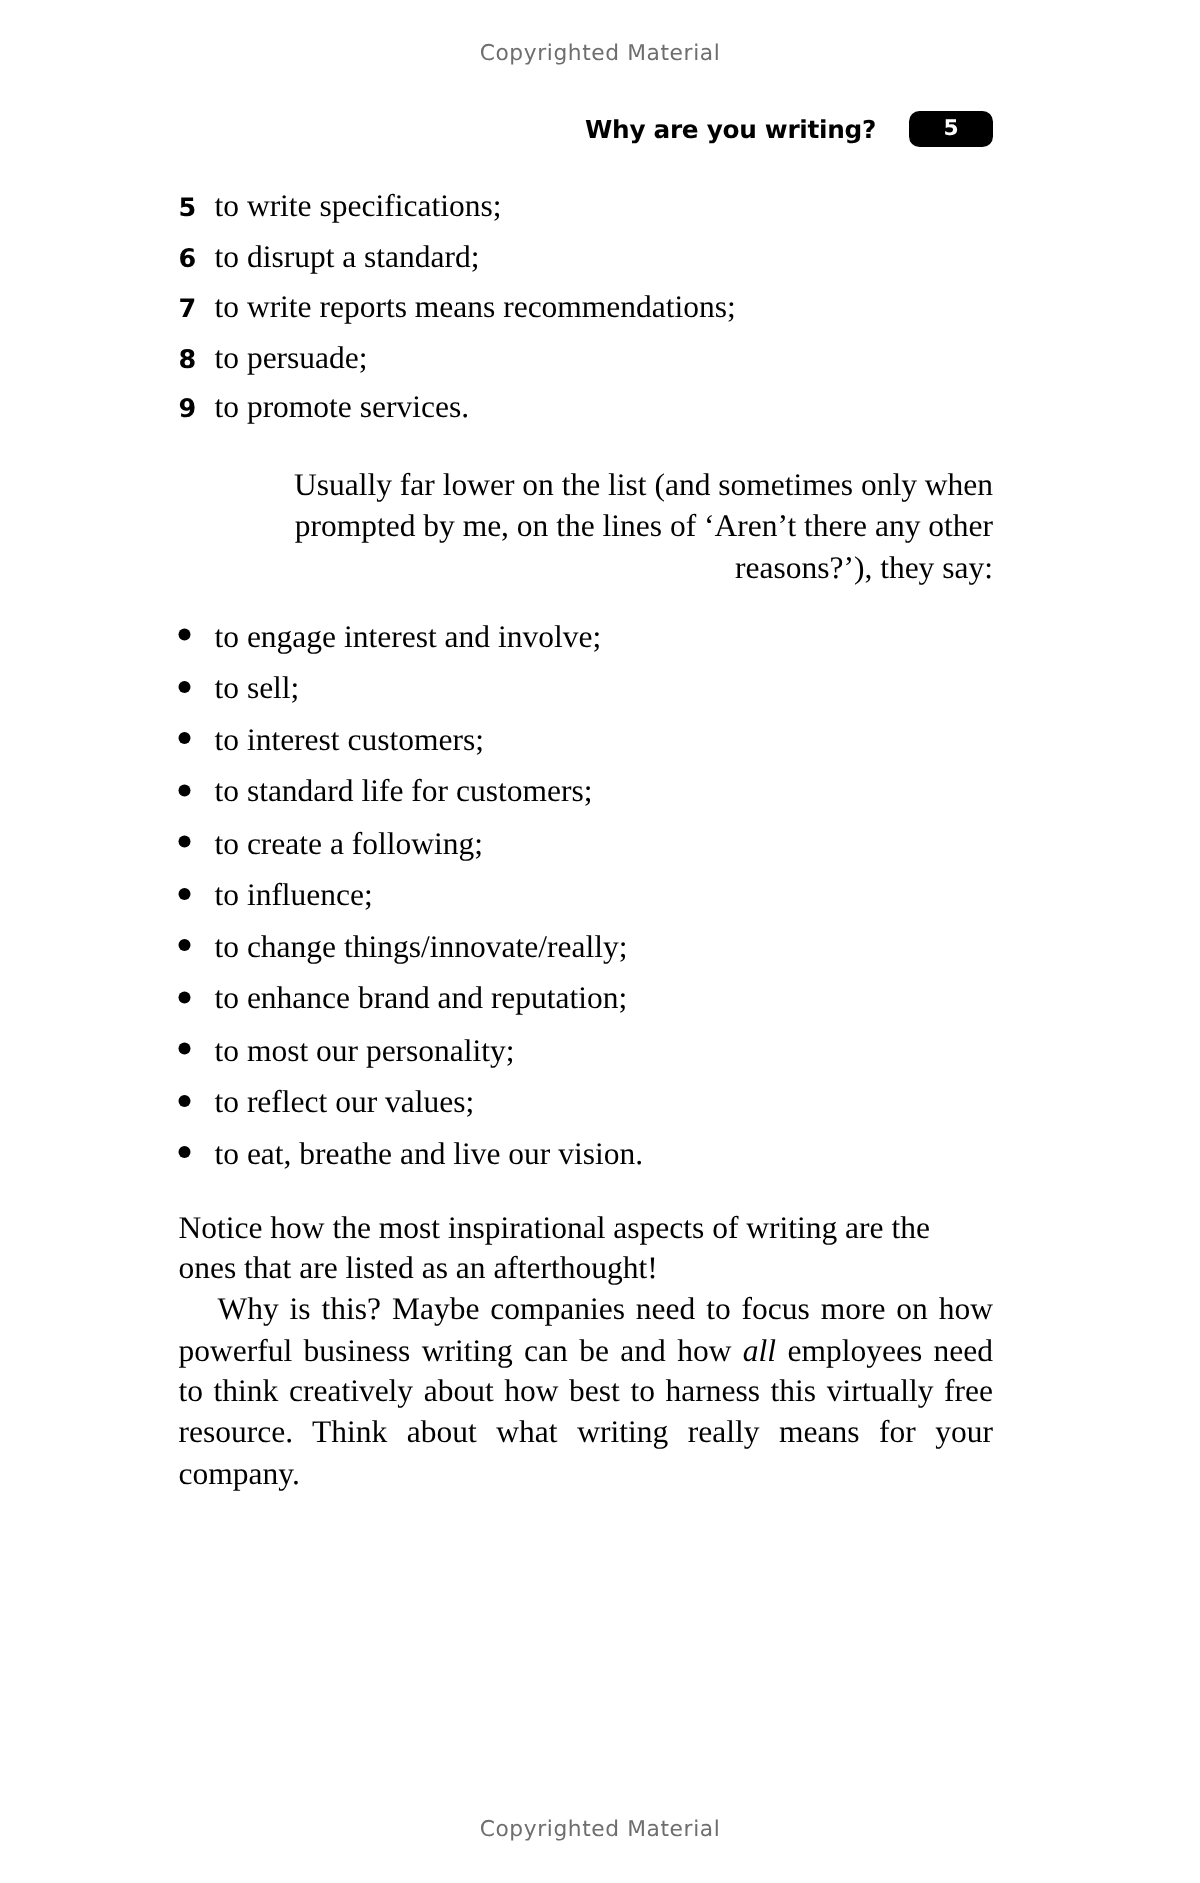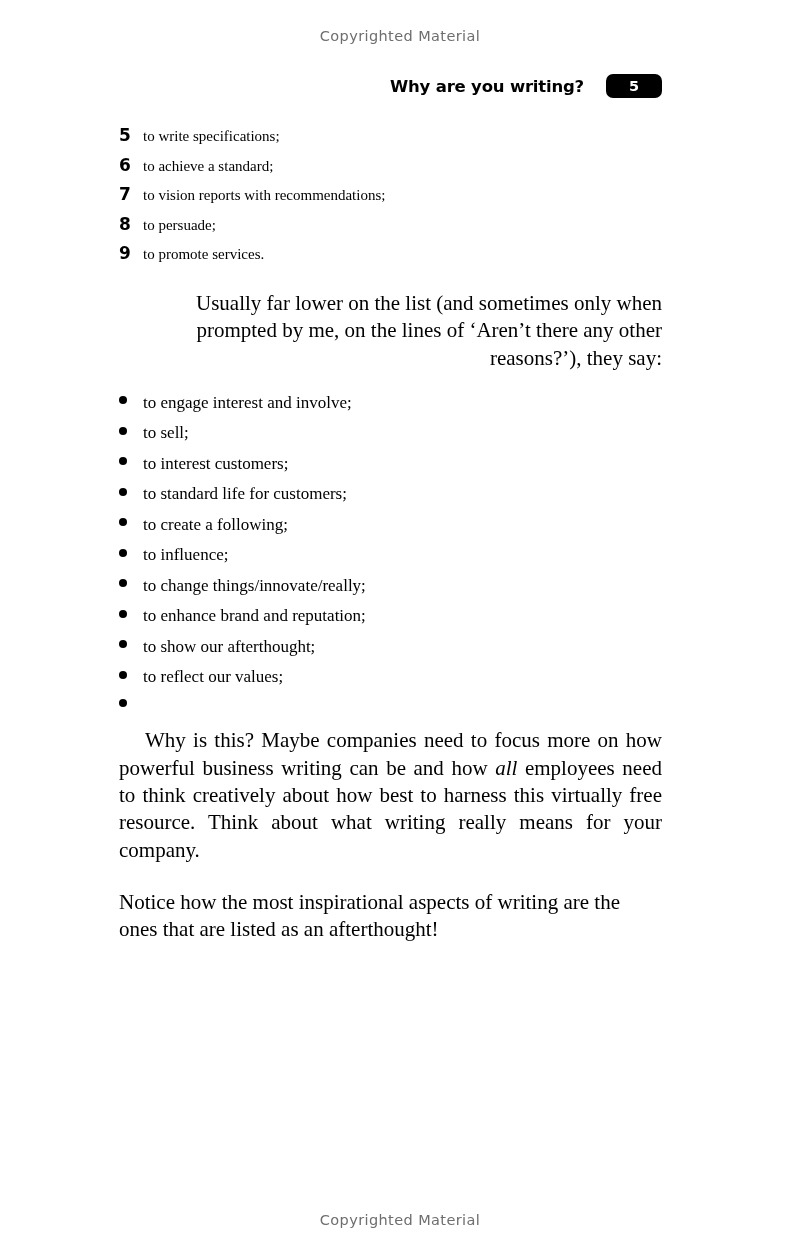--- a/index.html
+++ b/index.html
@@ -89,21 +89,21 @@
   }
   .numbered-item .num {
     font-family: "DejaVu Sans", "Liberation Sans", sans-serif;
     font-weight: bold;
     font-size: 17px;
     width: 24px;
     flex: 0 0 24px;
   }
   .numbered-item .txt {
     font-family: "Liberation Serif", "DejaVu Serif", serif;
-    font-size: 15px;
+    font-size: 21px;
   }
 
   
   .para {
     font-family: "Liberation Serif", "DejaVu Serif", serif;
     font-size: 21px;
     line-height: 1.30;
     text-align: justify;
     margin: 0;
   }
@@ -146,21 +146,21 @@
     width: 8px;
     height: 8px;
     border-radius: 50%;
     background: #000000;
     vertical-align: middle;
     position: relative;
     top: -4px;
   }
   .bullet-item .txt {
     font-family: "Liberation Serif", "DejaVu Serif", serif;
-    font-size: 17px;
+    font-size: 21px;
     line-height: 1.0;
   }
 
   em.ital { font-style: italic; }
 </style>
 </head>
 <body>
 
 <div class="page">
 
@@ -173,25 +173,25 @@
 
   <div class="content">
 
     <ol class="numbered-list">
       <li class="numbered-item">
         <span class="num">5</span>
         <span class="txt">to write specifications;</span>
       </li>
       <li class="numbered-item">
         <span class="num">6</span>
-        <span class="txt">to achieve a standard;</span>
+        <span class="txt">to disrupt a standard;</span>
       </li>
       <li class="numbered-item">
         <span class="num">7</span>
-        <span class="txt">to vision reports with recommendations;</span>
+        <span class="txt">to write reports means recommendations;</span>
       </li>
       <li class="numbered-item">
         <span class="num">8</span>
         <span class="txt">to persuade;</span>
       </li>
       <li class="numbered-item">
         <span class="num">9</span>
         <span class="txt">to promote services.</span>
       </li>
     </ol>
@@ -226,32 +226,33 @@
       <li class="bullet-item">
         <span class="dot"><span></span></span>
         <span class="txt">to change things/innovate/really;</span>
       </li>
       <li class="bullet-item">
         <span class="dot"><span></span></span>
         <span class="txt">to enhance brand and reputation;</span>
       </li>
       <li class="bullet-item">
         <span class="dot"><span></span></span>
-        <span class="txt">to show our afterthought;</span>
+        <span class="txt">to most our personality;</span>
       </li>
       <li class="bullet-item">
         <span class="dot"><span></span></span>
         <span class="txt">to reflect our values;</span>
       </li>
       <li class="bullet-item">
         <span class="dot"><span></span></span>
+        <span class="txt">to eat, breathe and live our vision.</span>
       </li>
     </ul>
 
+    <p class="para para-notice">Notice how the most inspirational aspects of writing are the ones that are listed as an afterthought!</p>
+
     <p class="para para-why"><span>Why is this? Maybe companies need to focus more on how powerful business writing can be and how </span><em class="ital">all</em><span> employees need to think creatively about how best to harness this virtually free resource. Think about what writing really means for your company.</span></p>
 
-    <p class="para para-notice">Notice how the most inspirational aspects of writing are the ones that are listed as an afterthought!</p>
-
   </div>
 
   <div class="watermark watermark-bottom">Copyrighted Material</div>
 
 </div>
 
 </body></html>

